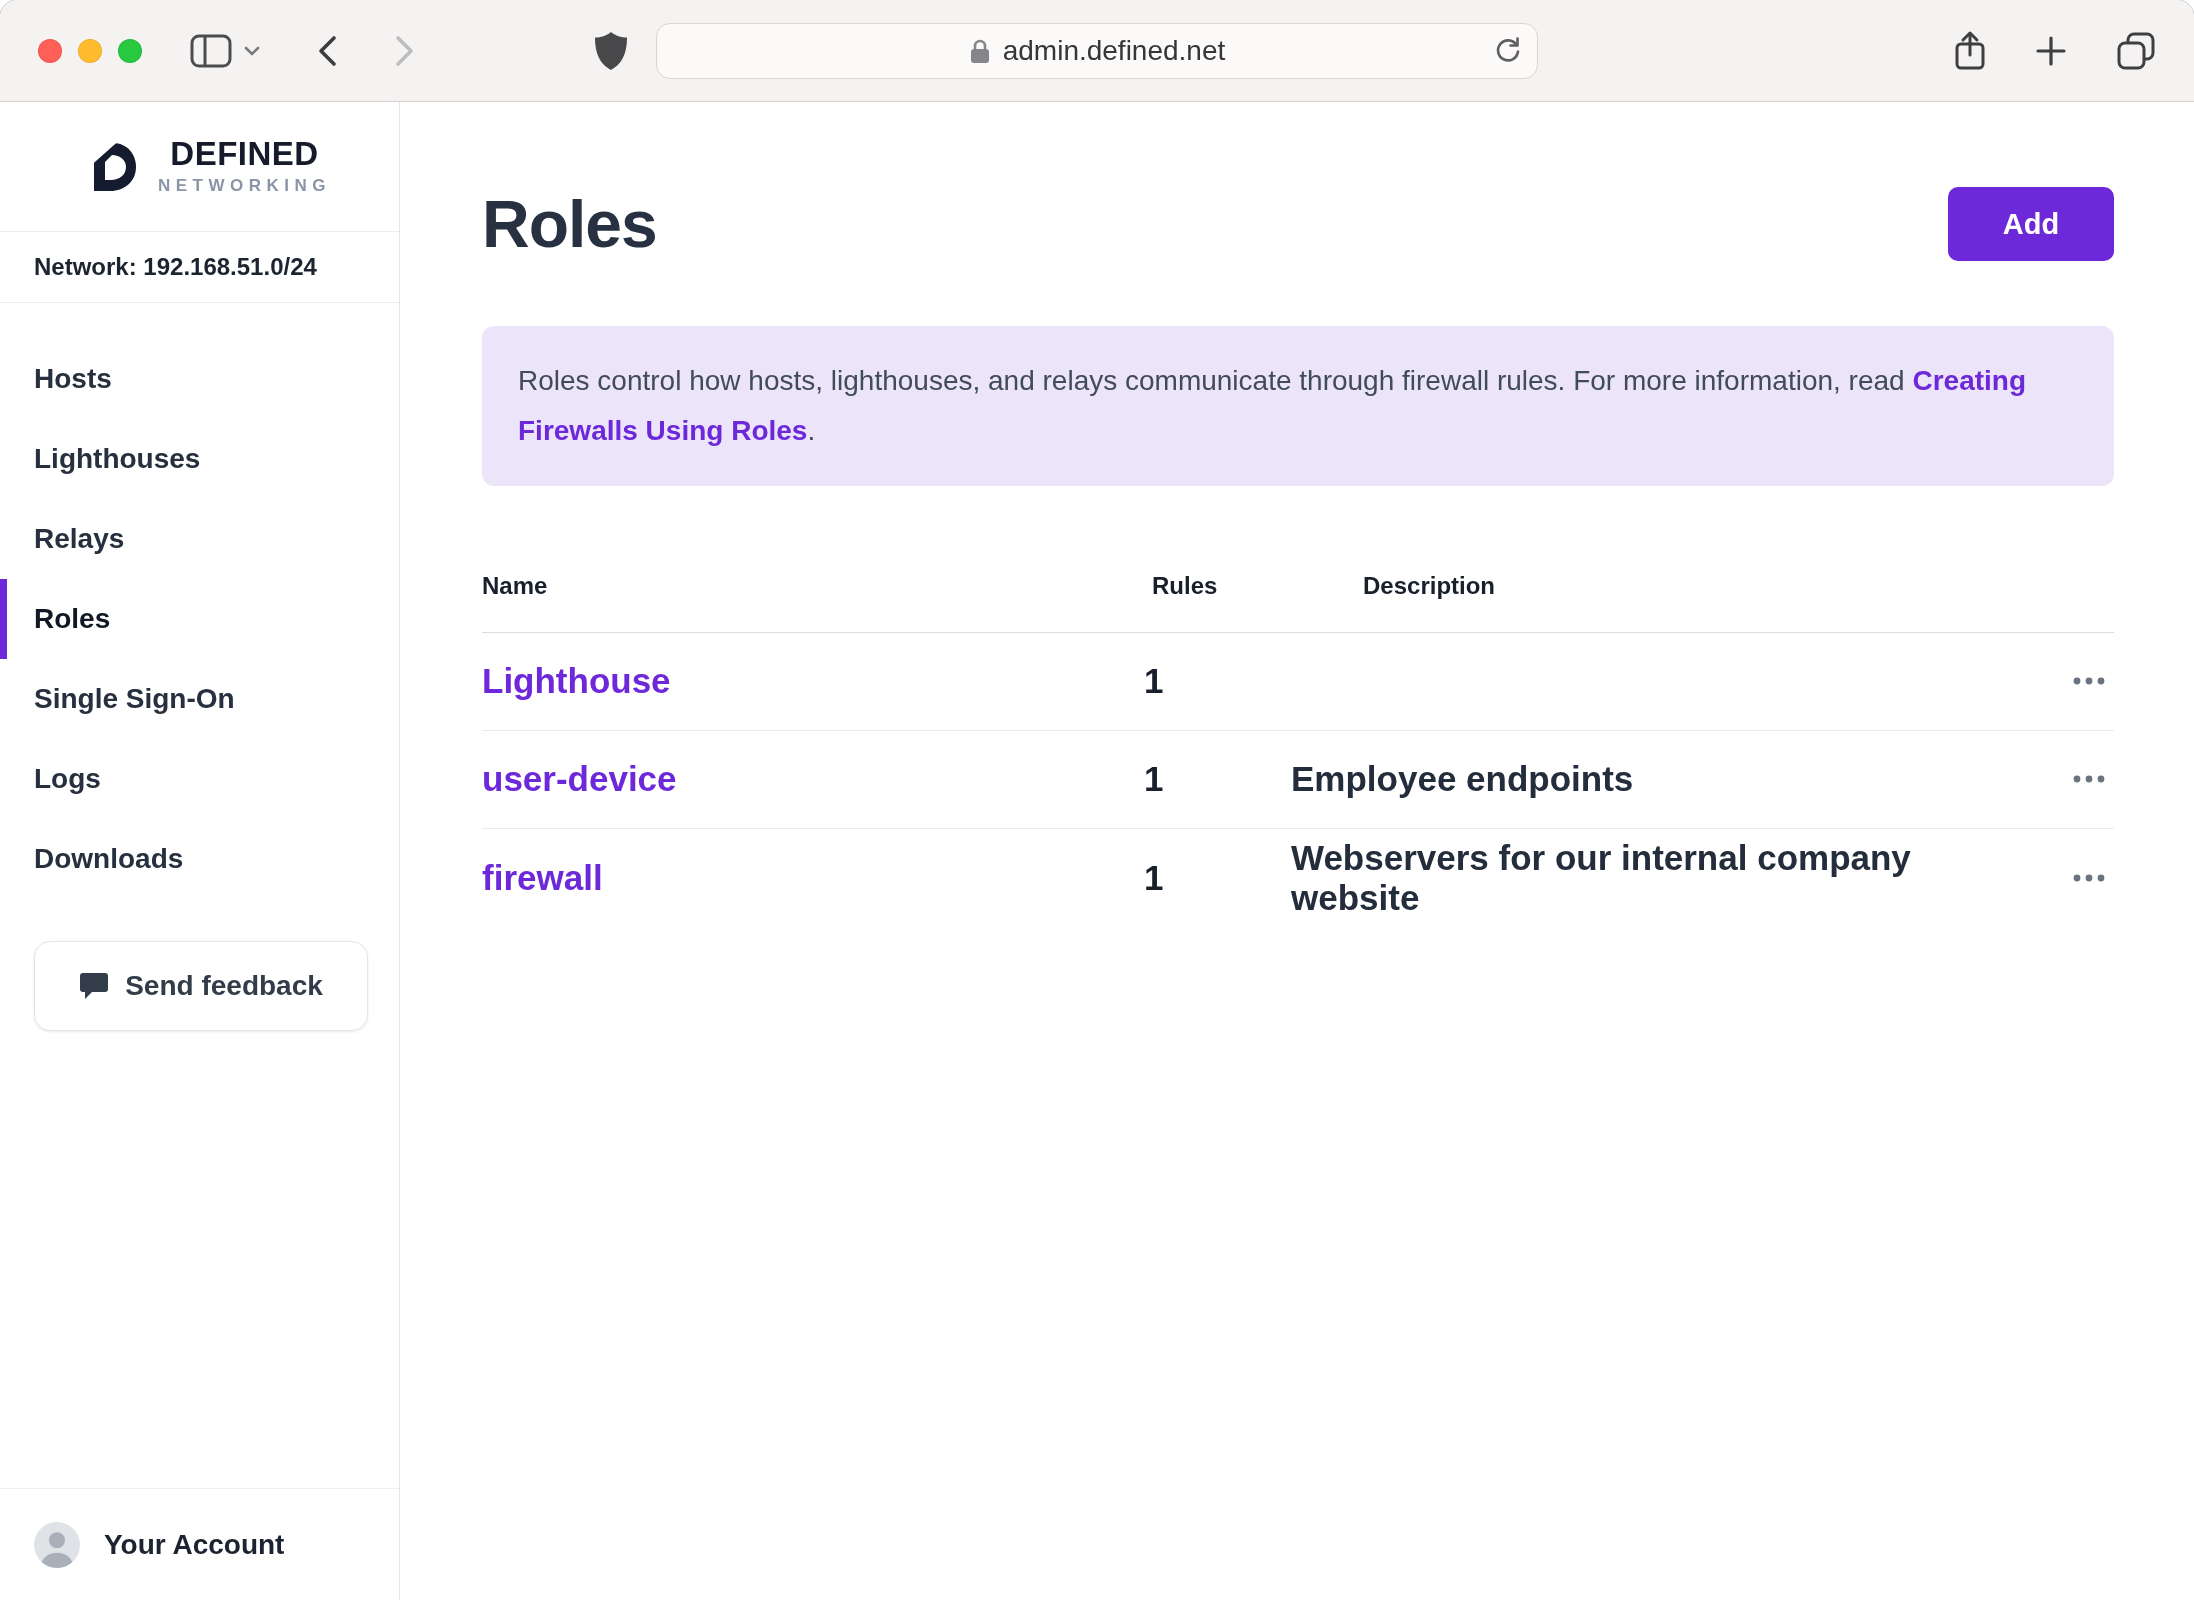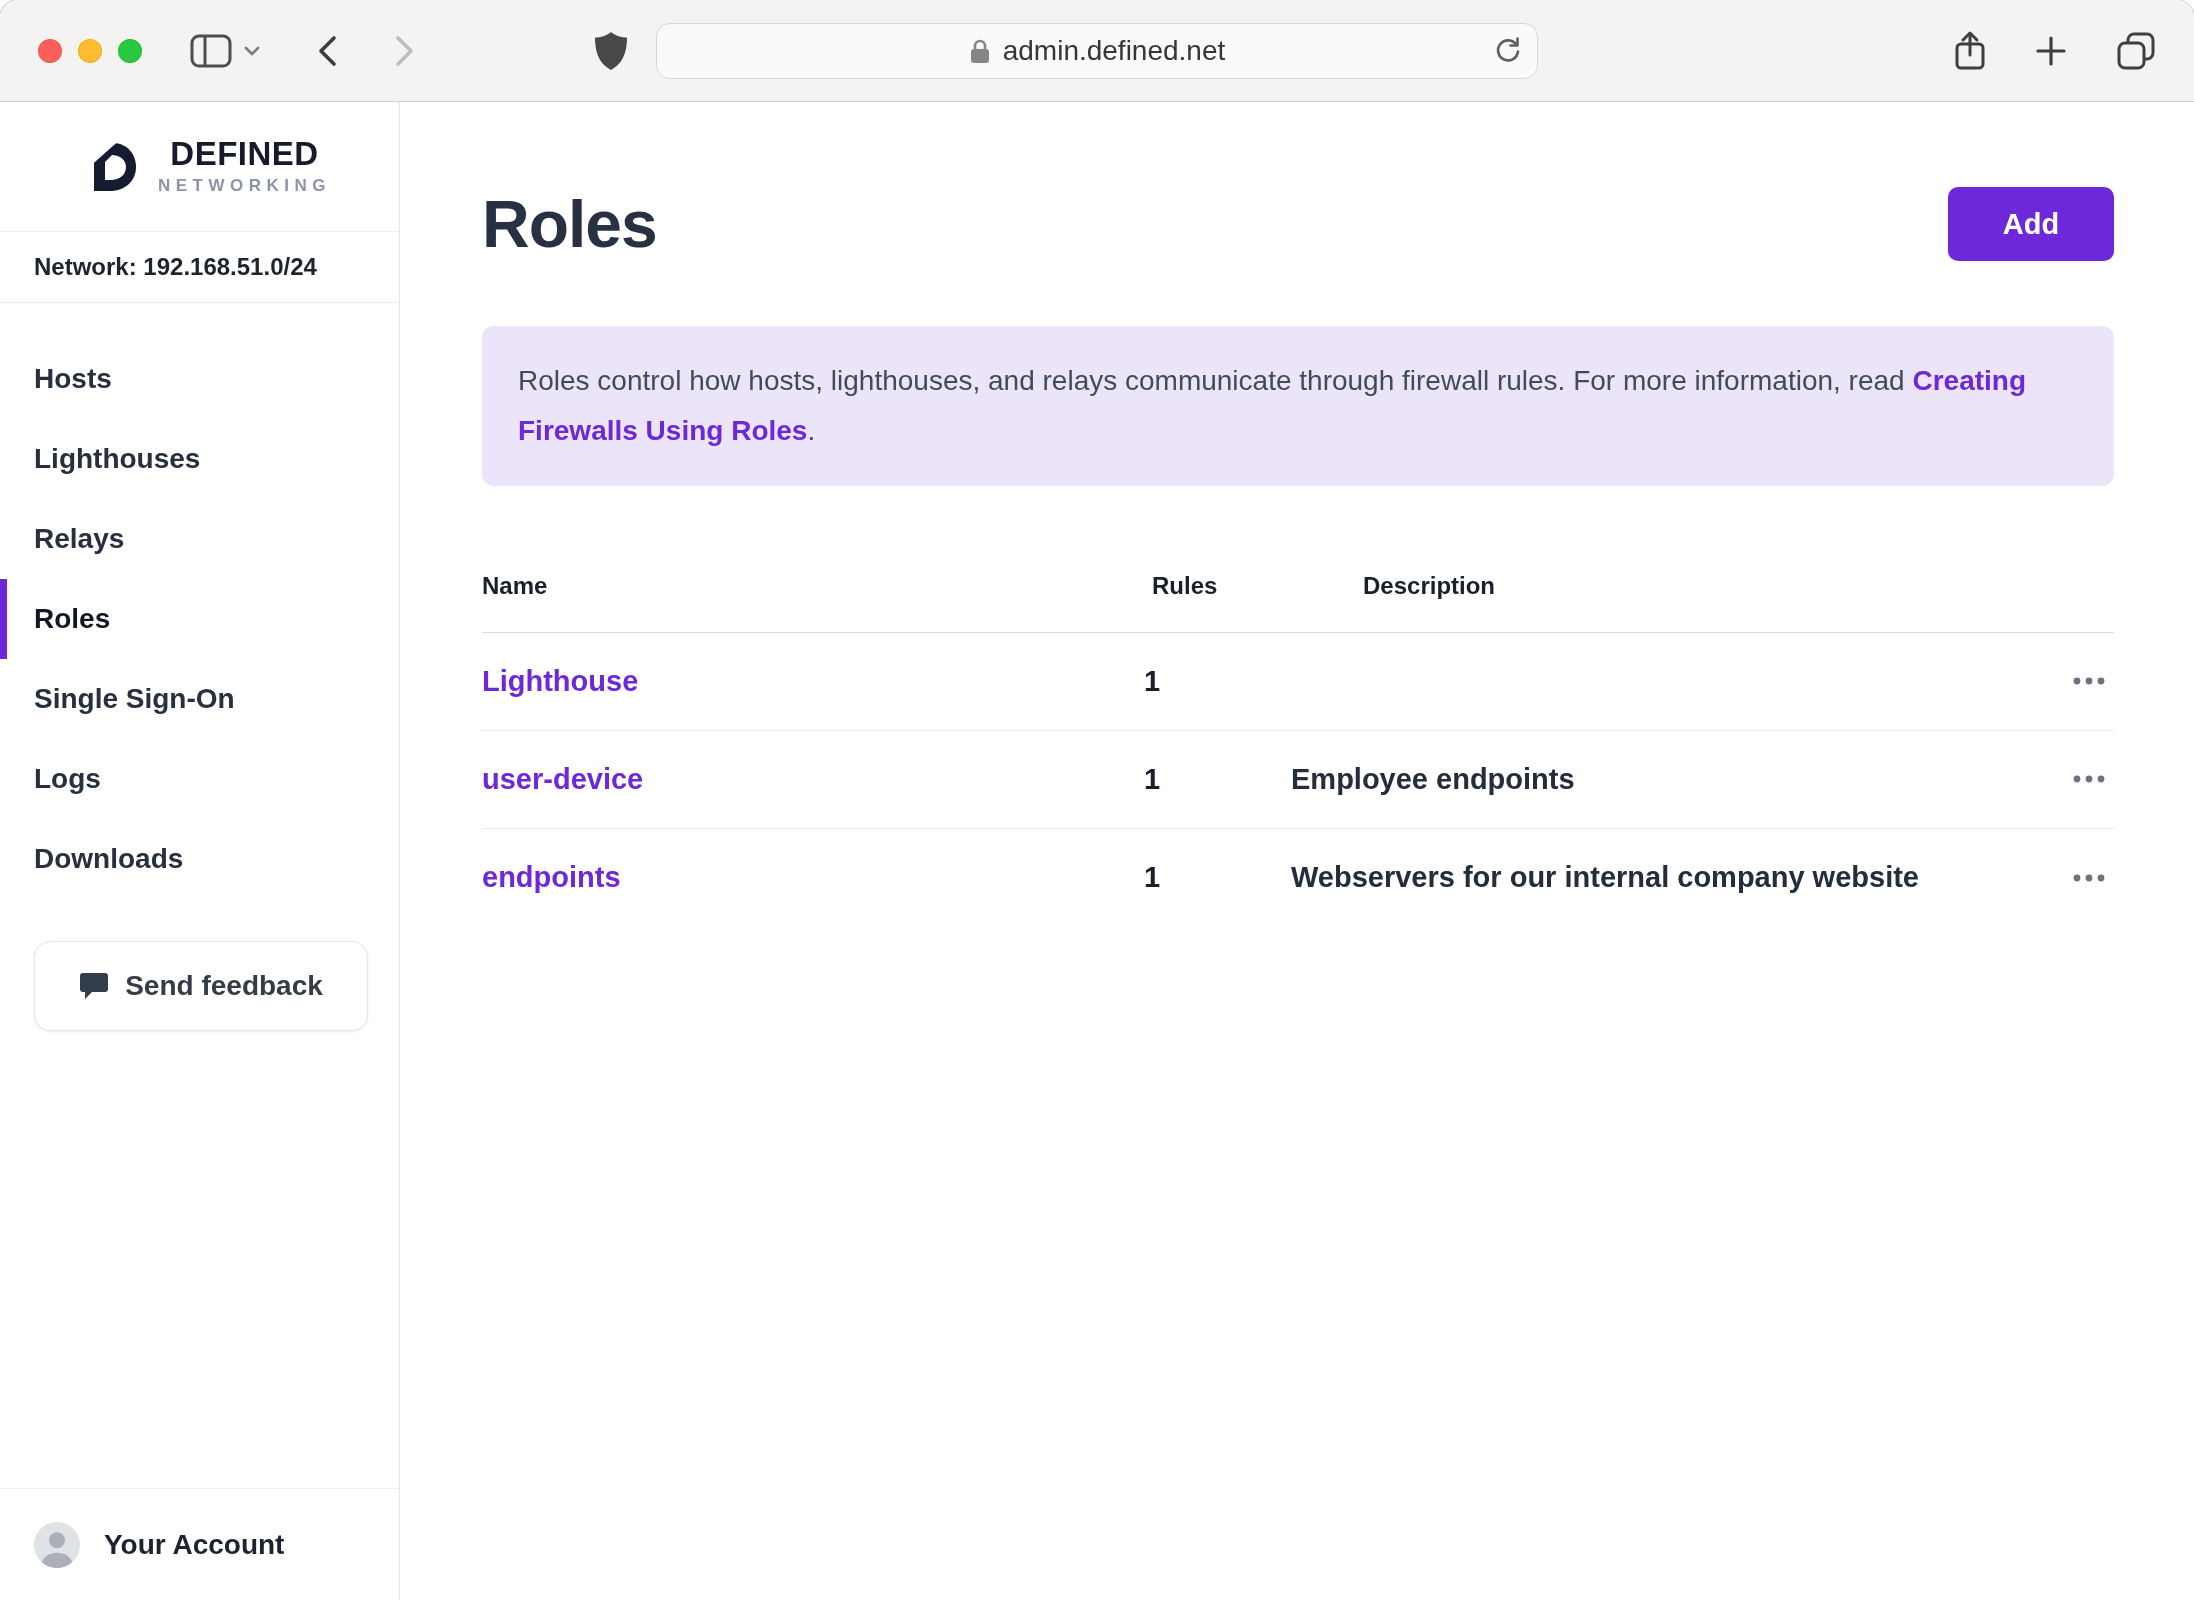--- a/index.html
+++ b/index.html
@@ -151,21 +151,21 @@
     align-items:center;
   }
   .thead {
     padding-bottom:32px;
     border-bottom:1px solid #dadde2;
     font-size:24px; font-weight:700; color:#18202c;gap:36px;
   }
   .trow {
     height:98px;
     border-bottom:1px solid #e8eaee;
-    font-size:29px;
+    font-size:35px;
   }
   .trow:last-child { border-bottom:none; }
   .cell-name-link { color:#6d28d9; font-weight:700; text-decoration:none; cursor:pointer; }
   .cell-rules { padding-left:28px; font-weight:600; color:#18202c; }
   .cell-desc { font-weight:600; color:#242d3b; }
   .cell-menu { justify-self:end; }
   .menu-btn { padding:8px; }
 </style>
 </head>
 <body>
@@ -344,21 +344,21 @@
                 <circle cx="5" cy="5" r="3.4" fill="#6b7280"></circle>
                   <circle cx="17" cy="5" r="3.4" fill="#6b7280"></circle>
                   <circle cx="29" cy="5" r="3.4" fill="#6b7280"></circle>
               </svg>
             </button>
           </div>
         </div>
 
         <div class="trow">
           <div class="cell-name">
-            <a class="cell-name-link">endpoints</a>
+            <a class="cell-name-link">firewall</a>
           </div>
           <div class="cell-rules">1</div>
           <div class="cell-desc">Webservers for our internal company website</div>
           <div class="cell-menu">
             <button class="tbtn menu-btn">
               <svg width="34" height="10" viewBox="0 0 34 10">
                 <circle cx="5" cy="5" r="3.4" fill="#6b7280"></circle>
                   <circle cx="17" cy="5" r="3.4" fill="#6b7280"></circle>
                   <circle cx="29" cy="5" r="3.4" fill="#6b7280"></circle>
               </svg>

